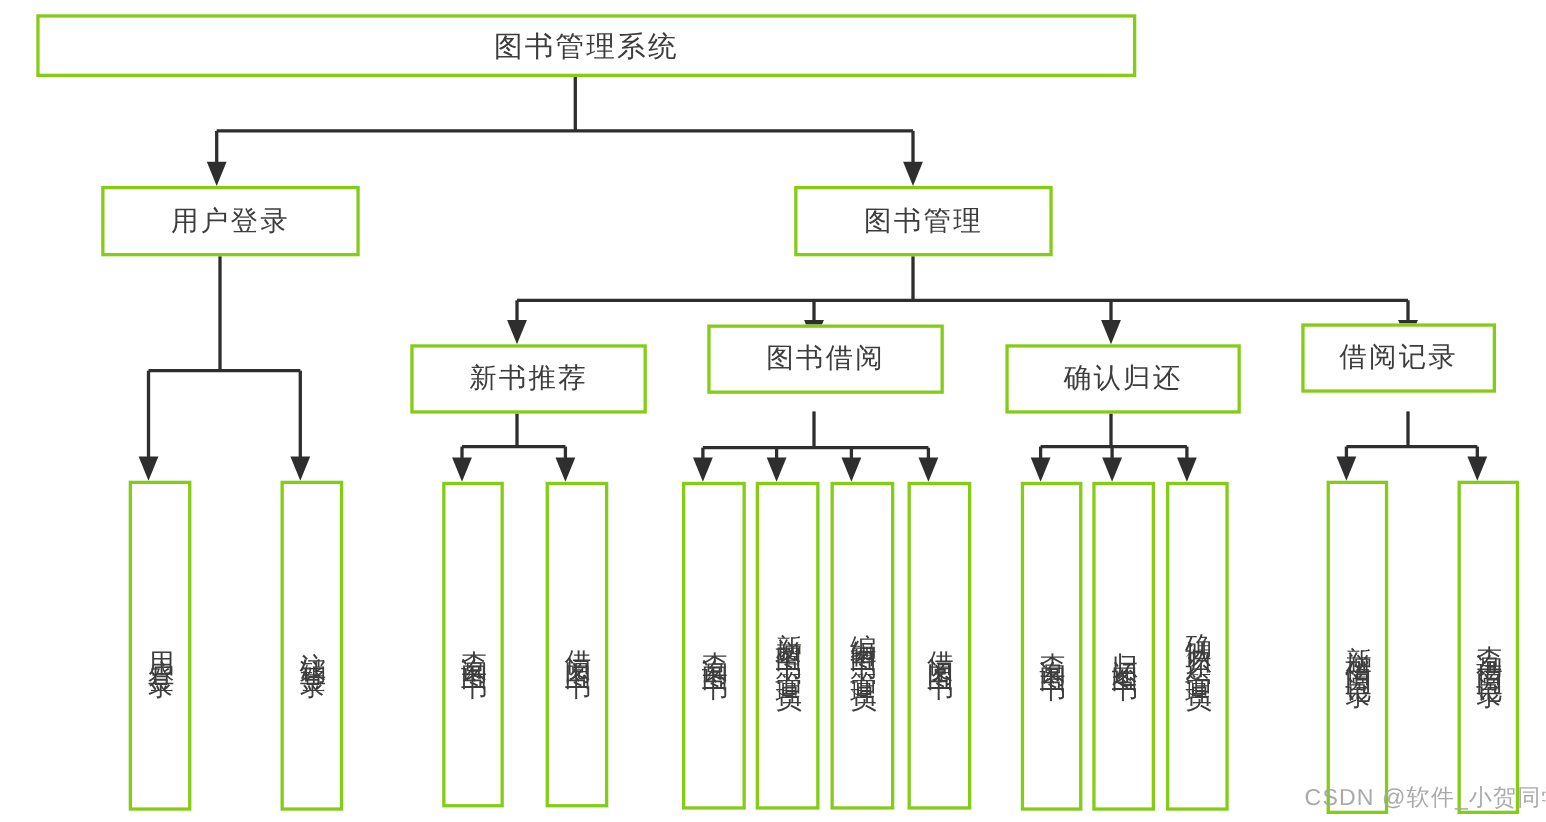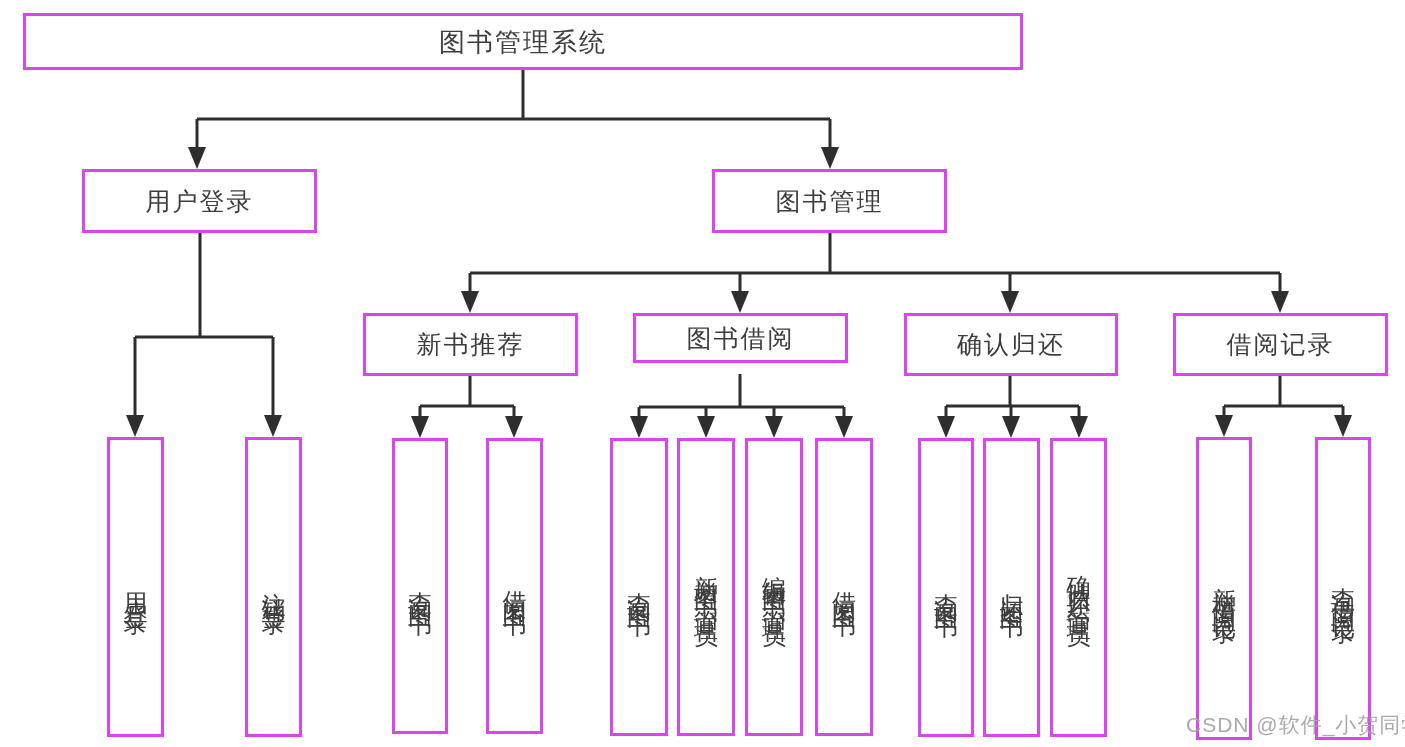--- a/index.html
+++ b/index.html
@@ -6,23 +6,23 @@
   .stage {
     position:relative; width:1405px; height:747px; background:#ffffff;
     font-family:"Liberation Sans","DejaVu Sans",sans-serif;
     overflow:hidden;
   }
   svg.connectors { position:absolute; left:0; top:0; width:1405px; height:747px; }
   svg.connectors path, svg.connectors line { stroke:#2e2e2e; stroke-width:3; fill:none; }
   svg.connectors polygon { fill:#2e2e2e; stroke:none; }
   .node {
     position:absolute; box-sizing:border-box;
-    border:3px solid #d946ef; background:#ffffff;
+    border:3px solid #84cc16; background:#ffffff;
     display:flex; align-items:center; justify-content:center;
-    color:#3d3d3d; line-height:1;
+    color:#3d3d3d; line-height:1;margin-left:10px;
   }
   .node.h { font-size:25px; letter-spacing:2px; white-space:nowrap; }
   .node.root { font-size:26px; }
   .node.v {
     writing-mode:vertical-rl; text-orientation:mixed;
     font-size:24px; letter-spacing:7px; line-height:1;
   }
   .watermark {
     position:absolute; left:1186px; top:711px;
     font-size:21px; letter-spacing:1px; white-space:nowrap;
@@ -95,23 +95,23 @@
     <line x1="1343" y1="406" x2="1343" y2="417"></line>
       <polygon points="1334,415 1352,415 1343,437"></polygon>
   </svg>
 
   <div class="node h root" style="left:23px; top:13px; width:1000px; height:57px;">图书管理系统</div>
 
   <div class="node h" style="left:82px; top:169px; width:235px; height:64px;">用户登录</div>
   <div class="node h" style="left:712px; top:169px; width:235px; height:64px;text-align:right;">图书管理</div>
 
   <div class="node h" style="left:363px; top:313px; width:215px; height:63px;">新书推荐</div>
-  <div class="node h" style="left:633px; top:313px; width:215px; height:50px;">图书借阅</div>
+  <div class="node h" style="left:633px; top:295px; width:215px; height:63px;">图书借阅</div>
   <div class="node h" style="left:904px; top:313px; width:214px; height:63px;">确认归还</div>
-  <div class="node h" style="left:1173px; top:313px; width:215px; height:63px;">借阅记录</div>
+  <div class="node h" style="left:1173px; top:294px; width:177px; height:63px;">借阅记录</div>
 
   <div class="node v" style="left:107px; top:437px; width:57px; height:300px;">用户登录</div>
   <div class="node v" style="left:245px; top:437px; width:57px; height:300px;">注销登录</div>
 
   <div class="node v" style="left:392px; top:438px; width:56px; height:296px;">查询图书</div>
   <div class="node v" style="left:486px; top:438px; width:57px; height:296px;">借阅图书</div>
 
   <div class="node v" style="left:610px; top:438px; width:58px; height:298px;">查询图书</div>
   <div class="node v" style="left:677px; top:438px; width:58px; height:298px;">新增图书（管理员）</div>
   <div class="node v" style="left:745px; top:438px; width:58px; height:298px;">编辑图书（管理员）</div>

